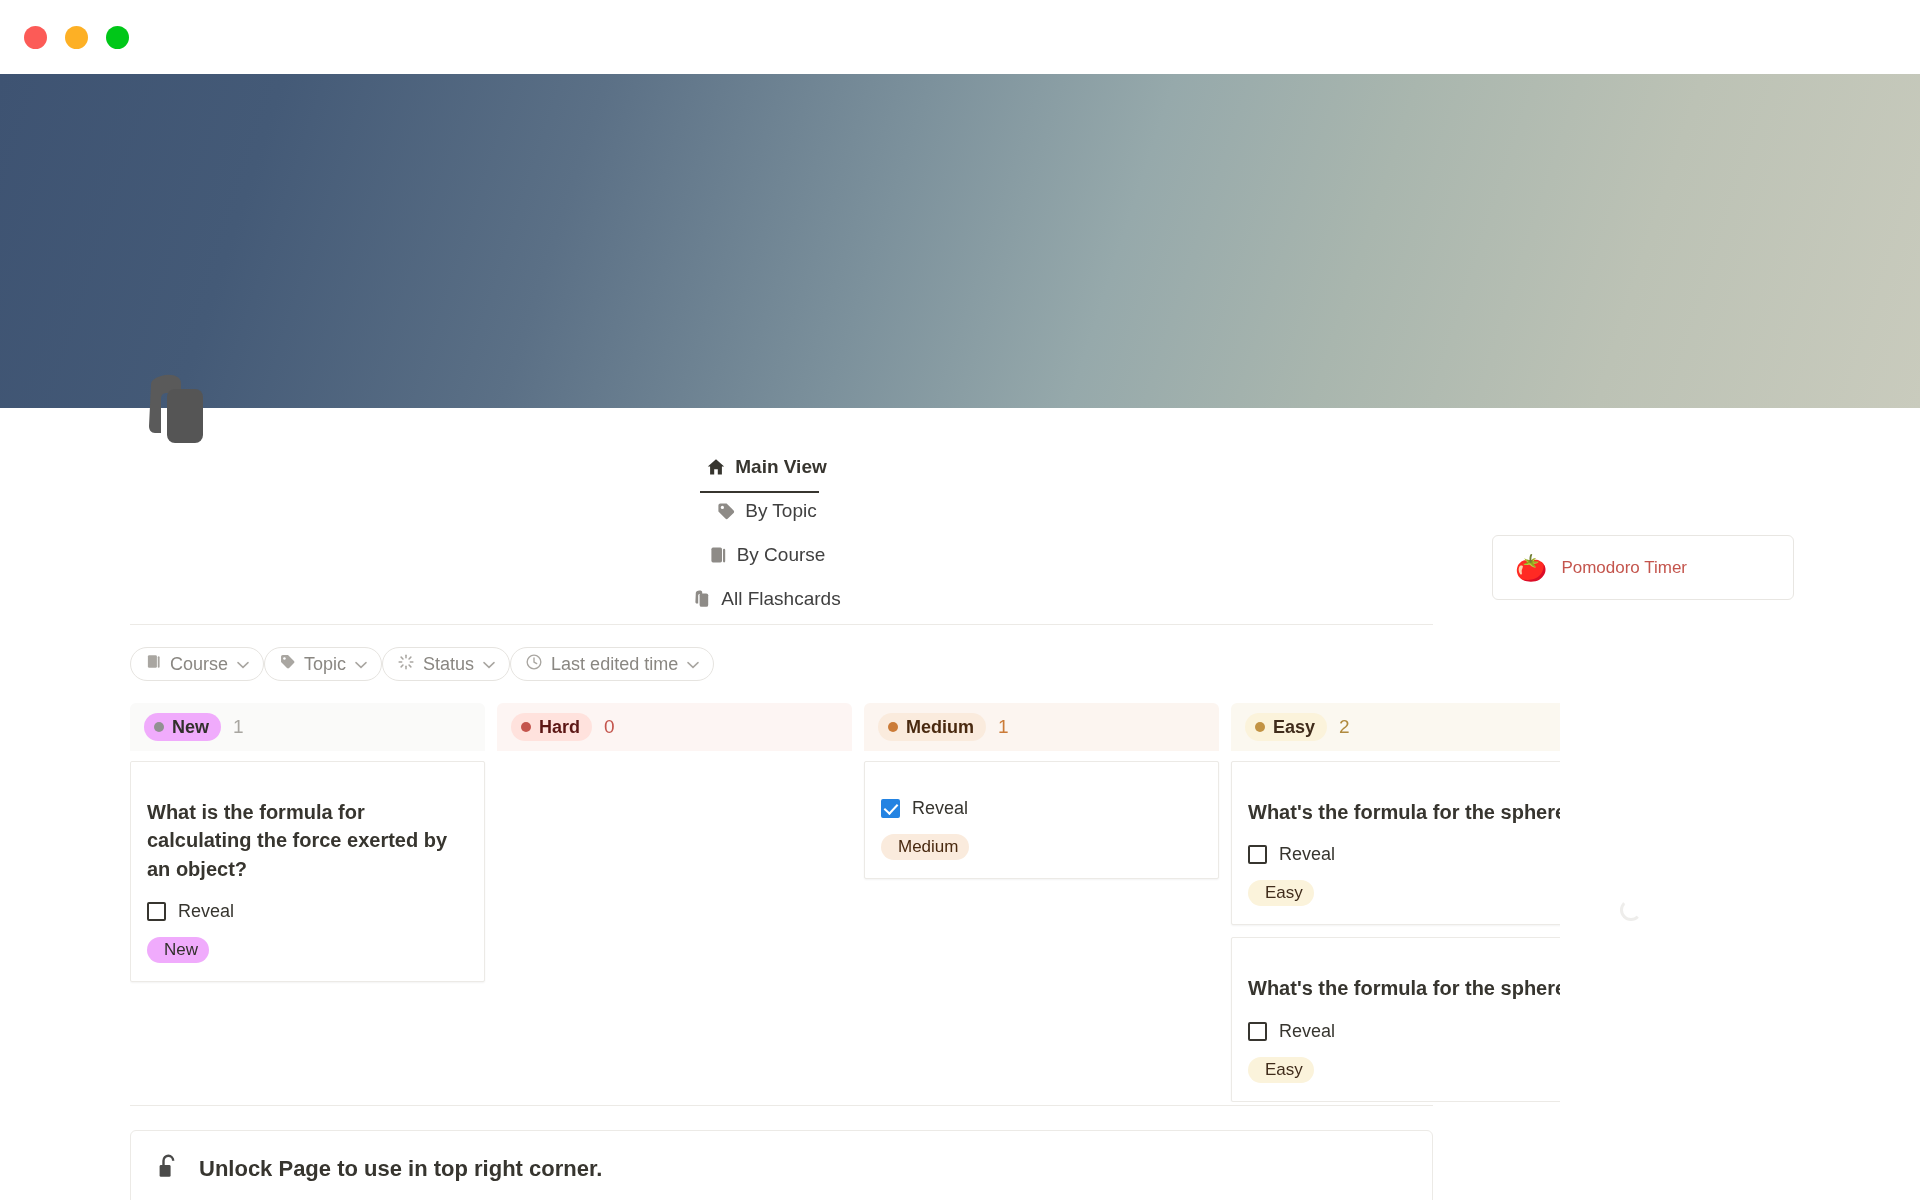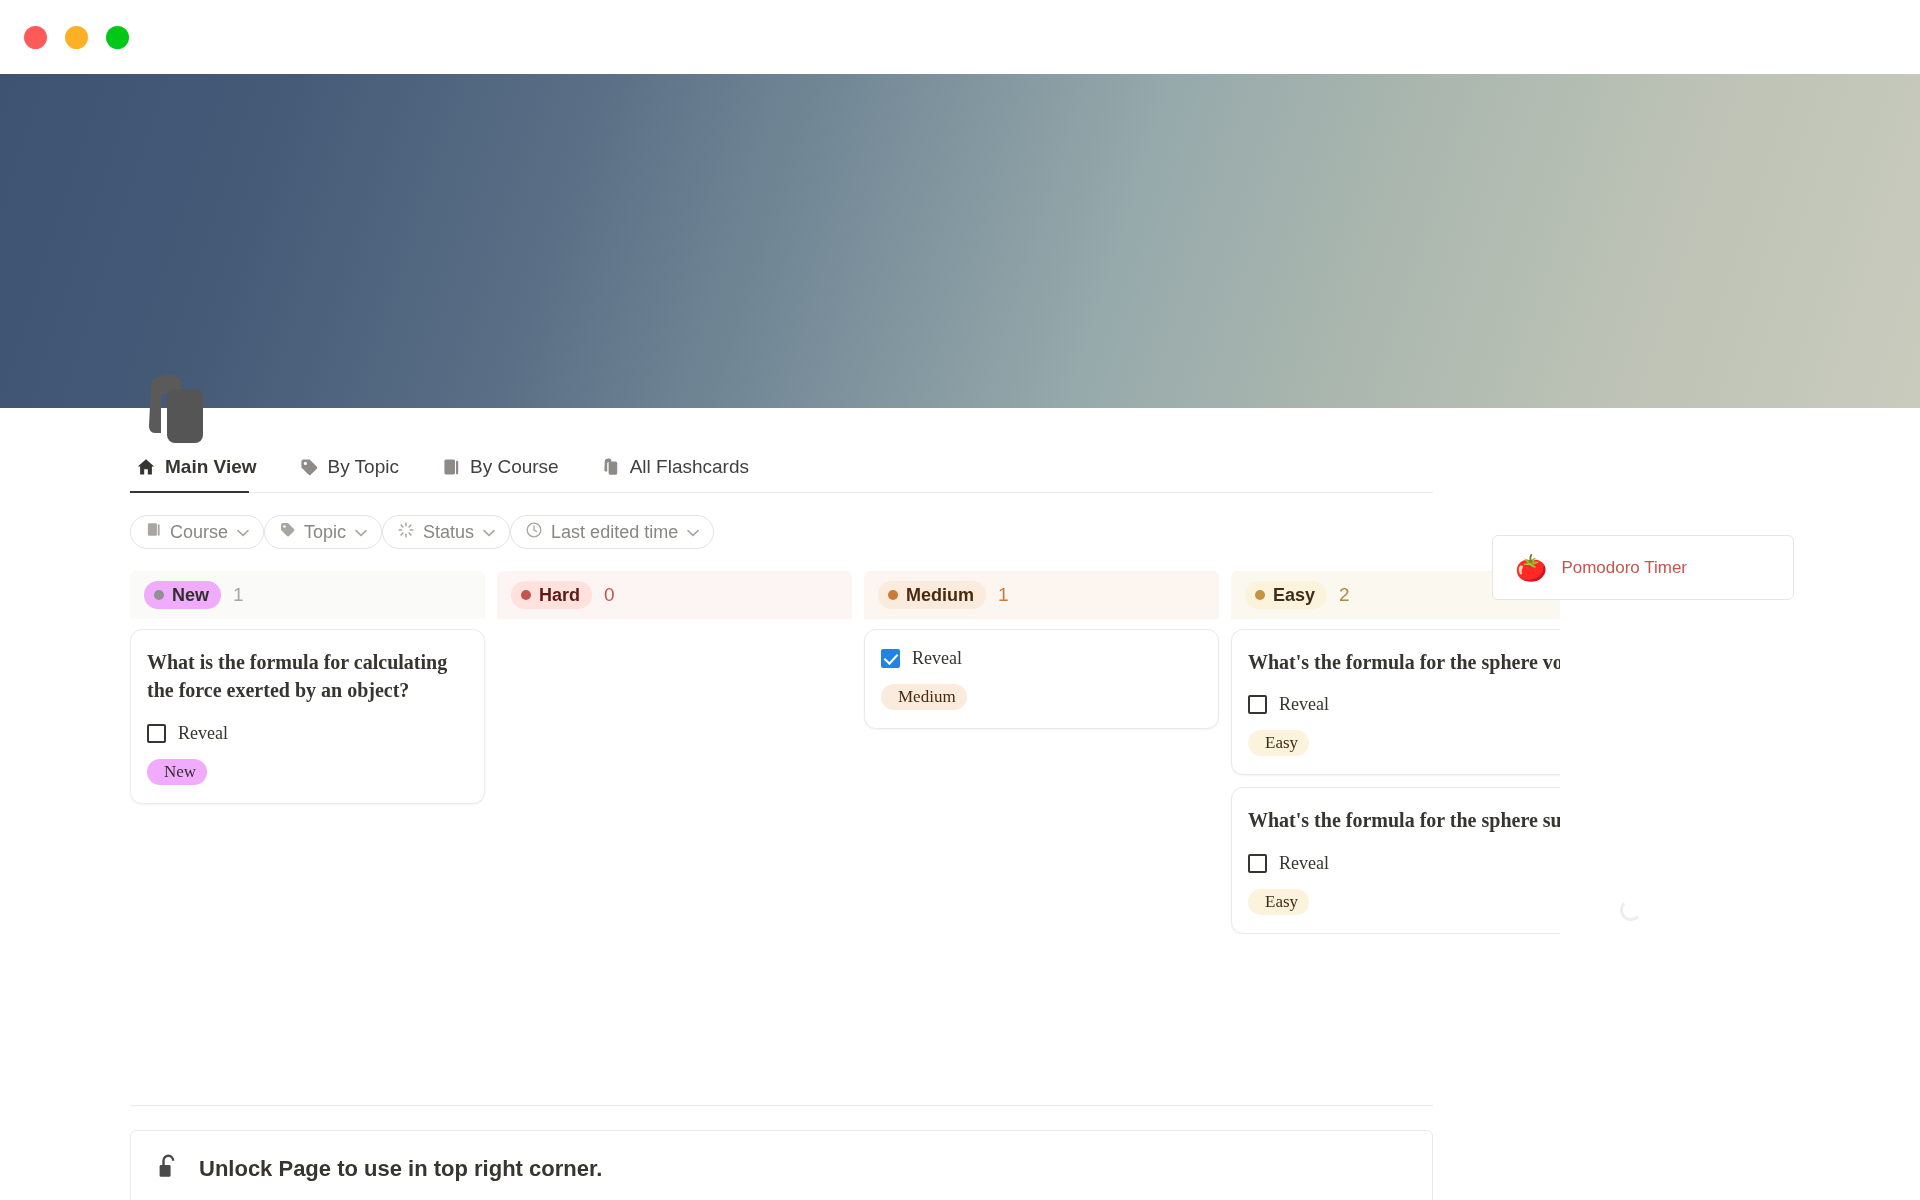--- a/index.html
+++ b/index.html
@@ -72,20 +72,21 @@
 
   
   .tab-bar {
     display: flex;
     align-items: center;
     gap: 0px;
     margin-top: 40px;
     border-bottom: 1px solid #eceae6;
     width: 1303px;
     padding-bottom: 0;
+    flex-direction: column;
   }
   .tab {
     display: flex;
     align-items: center;
     gap: 9px;
     padding: 8px 14px 14px 6px;
     font-size: 19px;
     color: #404040;
     cursor: pointer;
     margin-right: 22px;
@@ -173,24 +174,23 @@
   .count-new    { color: #a8a6a1; }
   .count-hard   { color: #c4554d; }
   .count-medium { color: #cb7b37; }
   .count-easy   { color: #b08a3e; }
 
   .col-body { padding-top: 10px; display: flex; flex-direction: column; gap: 12px; }
 
   .card {
     background: #ffffff;
     border: 1px solid #eceae6;
-    border-radius: 12px;
+    border-radius: 2px;
     box-shadow: 0 1px 2px rgba(15,15,15,.05);
-    padding: 18px 16px 18px 16px;
-    font-family: Liberation Serif, serif;
+    padding: 36px 16px 18px 16px;
   }
   .card-q {
     font-size: 20px;
     line-height: 1.42;
     font-weight: 600;
     color: #37352f;
     margin-bottom: 18px;
     white-space: nowrap;
   }
   .card-q.wrap { white-space: normal; }

